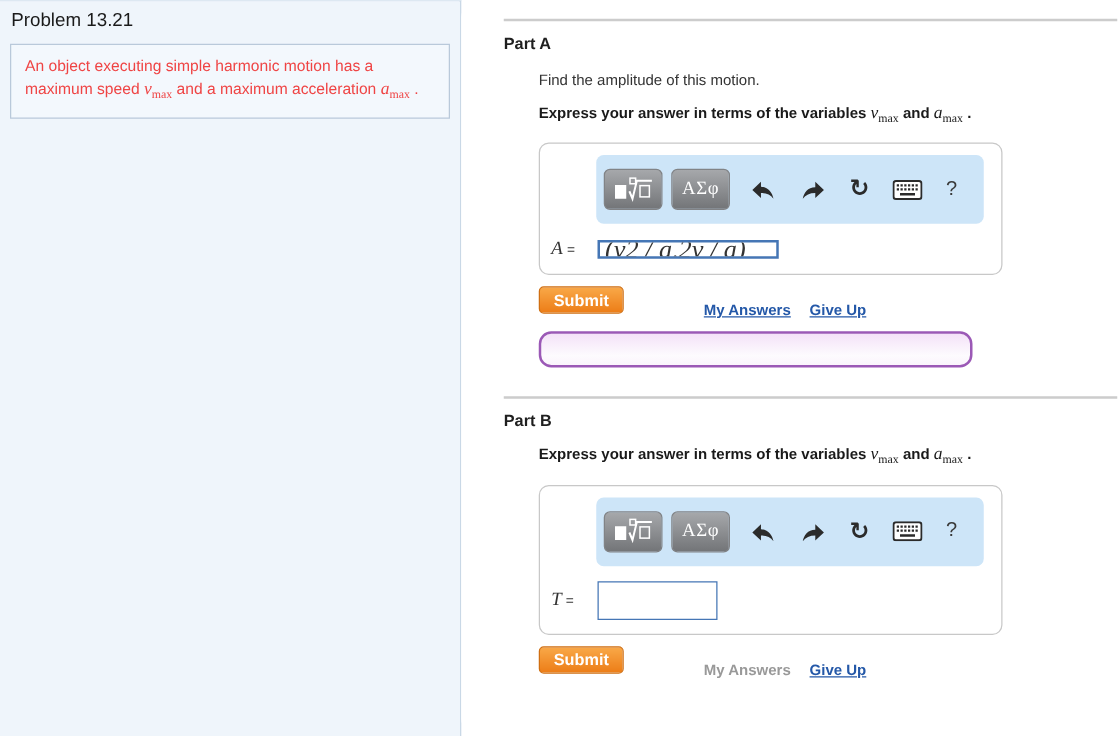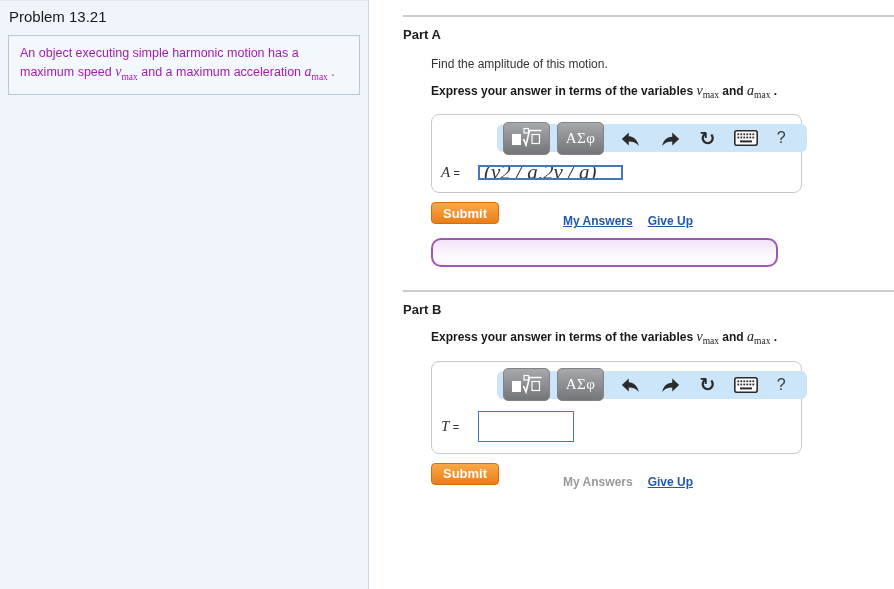--- a/index.html
+++ b/index.html
@@ -24,21 +24,21 @@
     font-size: 15px;
     color: #1a1a1a;
     padding: 2px 0 10px 1px;
   }
   .problem-box {
     border: 1px solid #b9c9da;
     background: #f3f8fd;
     padding: 9px 11px 10px 11px;
     font-size: 12.5px;
     line-height: 1.38;
-    color: #a21caf;
+    color: #ef4444;
   }
 
   
   .mv {
     font-family: "Liberation Serif", serif;
     font-style: italic;
     font-size: 14px;
     font-weight: normal;
   }
   sub.msub {
@@ -84,23 +84,23 @@
   
   .eq-box {
     width: 371px;
     border: 1px solid #c8c8c8;
     border-radius: 8px;
     background: #ffffff;
     margin-top: 14px;
     padding: 9px 0 11px 0;
   }
   .eq-toolbar {
-    margin-left: 65px;
+    margin-left: 45px;
     width: 310px;
-    height: 28px;
+    height: 55px;
     background: #cde5f8;
     border-radius: 6px;
     display: flex;
     align-items: center;
     padding: 0 12px 0 6px;
   }
   .tb-btn {
     width: 47px;
     height: 33px;
     border-radius: 5px;

